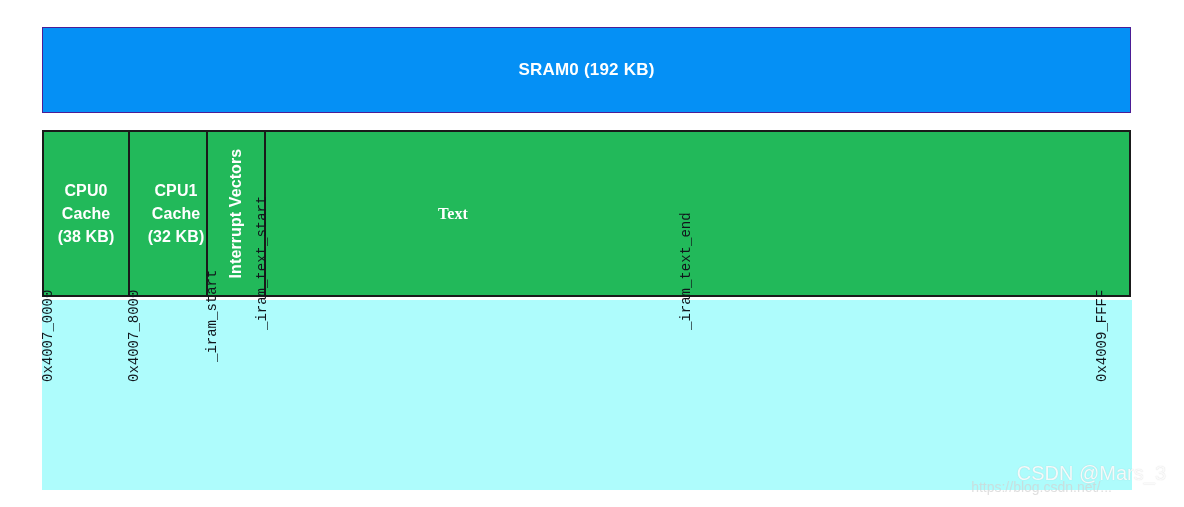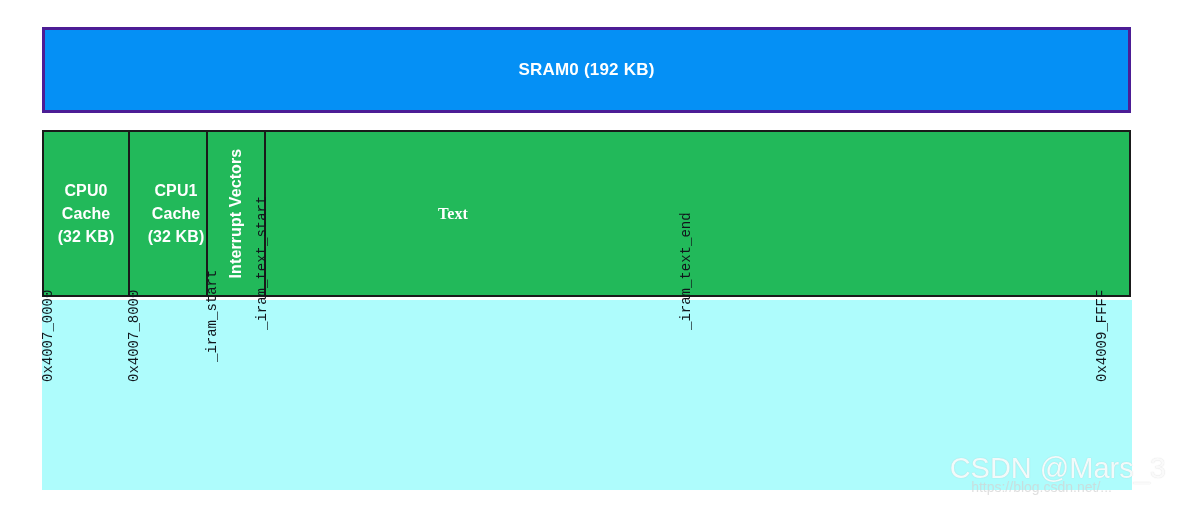--- a/index.html
+++ b/index.html
@@ -16,21 +16,21 @@
   }
 
   
   #sram-bar {
     position: absolute;
     left: 42px;
     top: 27px;
     width: 1089px;
     height: 86px;
     background: #0590f5;
-    border: 3px solid #4c1d95;
+    border: 1px solid #4c1d95;
     box-sizing: border-box;
     display: flex;
     align-items: center;
     justify-content: center;
   }
   #sram-bar .bar-label {
     color: #ffffff;
     font-size: 17px;
     font-weight: bold;
     line-height: 1.35;
@@ -118,21 +118,21 @@
     right: 10px;
     bottom: 8px;
     width: 330px;
     height: 44px;
     pointer-events: none;
   }
   #watermark .wm-main {
     position: absolute;
     right: 8px;
     bottom: 14px;
-    font-size: 29px;
+    font-size: 20px;
     color: rgba(255,255,255,0.88);
     text-shadow: 0 0 1px rgba(120,120,120,0.35);
     font-family: "Liberation Sans", sans-serif;
     white-space: nowrap;
     margin-left: 10px;
   }
   #watermark .wm-url {
     position: absolute;
     right: 62px;
     bottom: 4px;
@@ -148,21 +148,21 @@
 <div id="sram-bar">
   <div class="bar-label">SRAM0
 (192 KB)</div>
 </div>
 
 <div id="region-row">
 
   <div class="region" id="region-cpu0-cache">
     <div class="region-label">CPU0
 Cache
-(32 KB)</div>
+(38 KB)</div>
   </div>
 
   <div class="region" id="region-cpu1-cache">
     <div class="region-label">CPU1
 Cache
 (32 KB)</div>
   </div>
 
   <div class="region vertical" id="region-interrupt-vectors">
     <div class="region-label">Interrupt Vectors</div>

